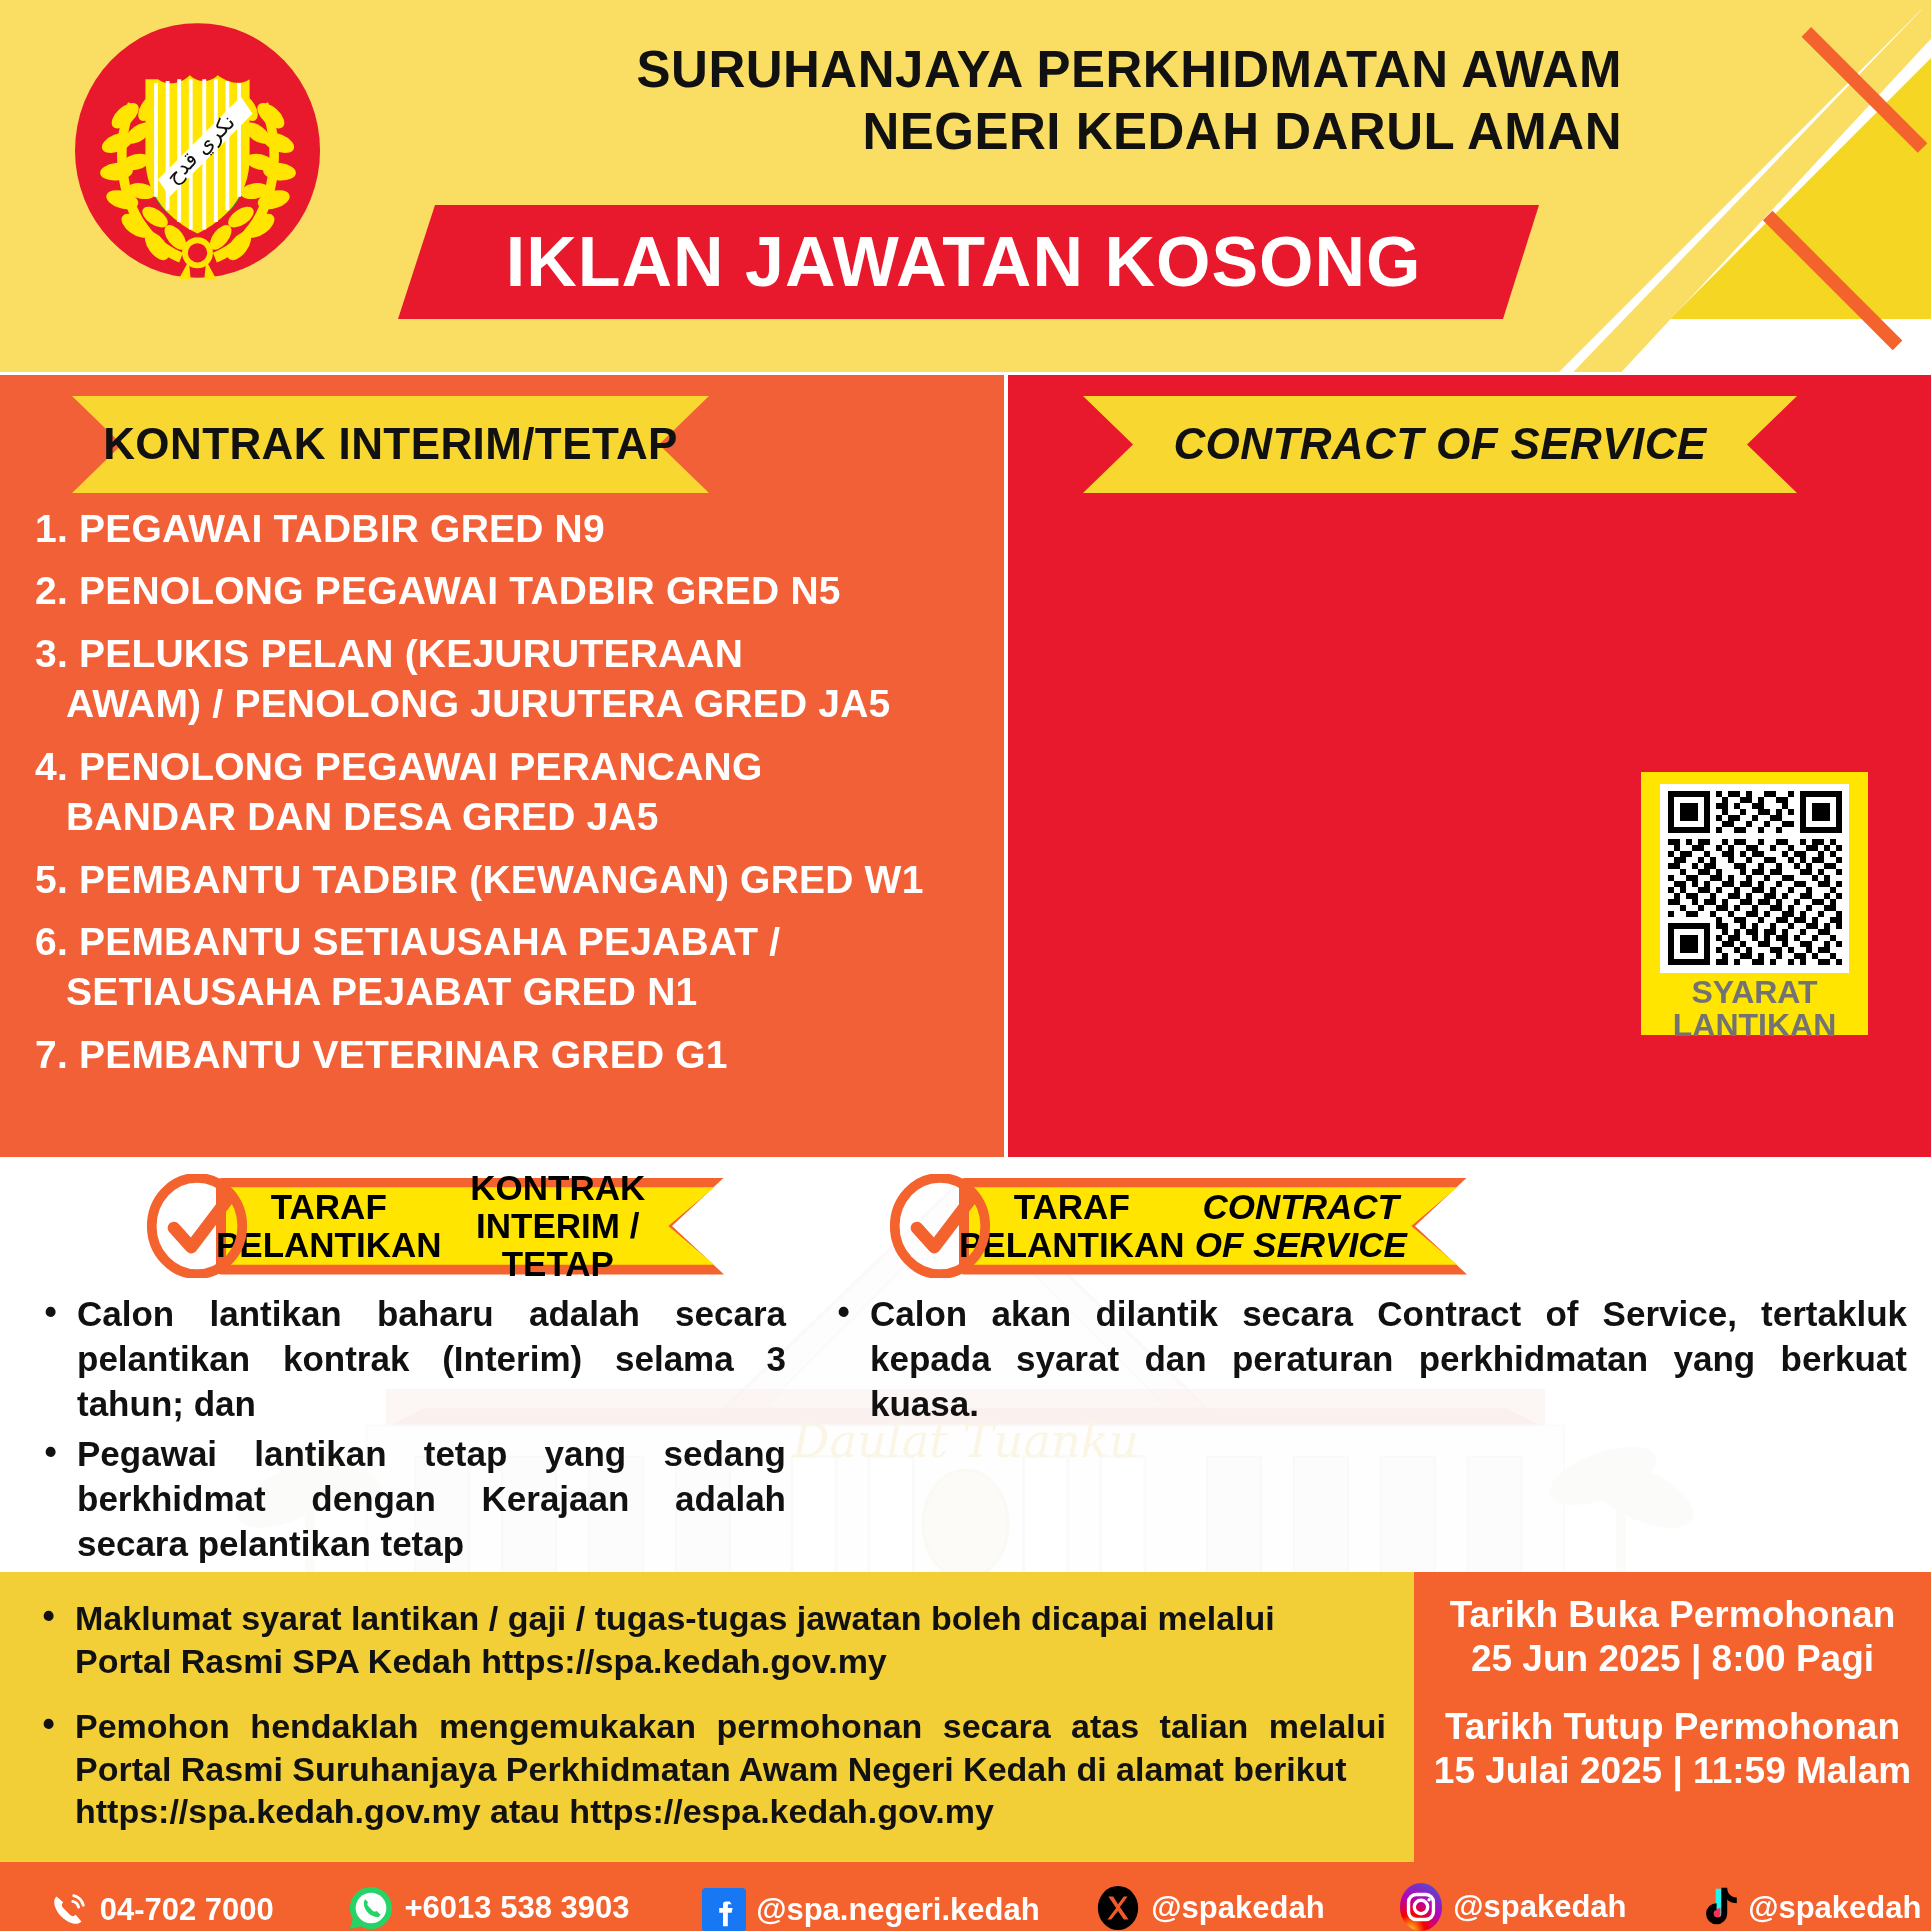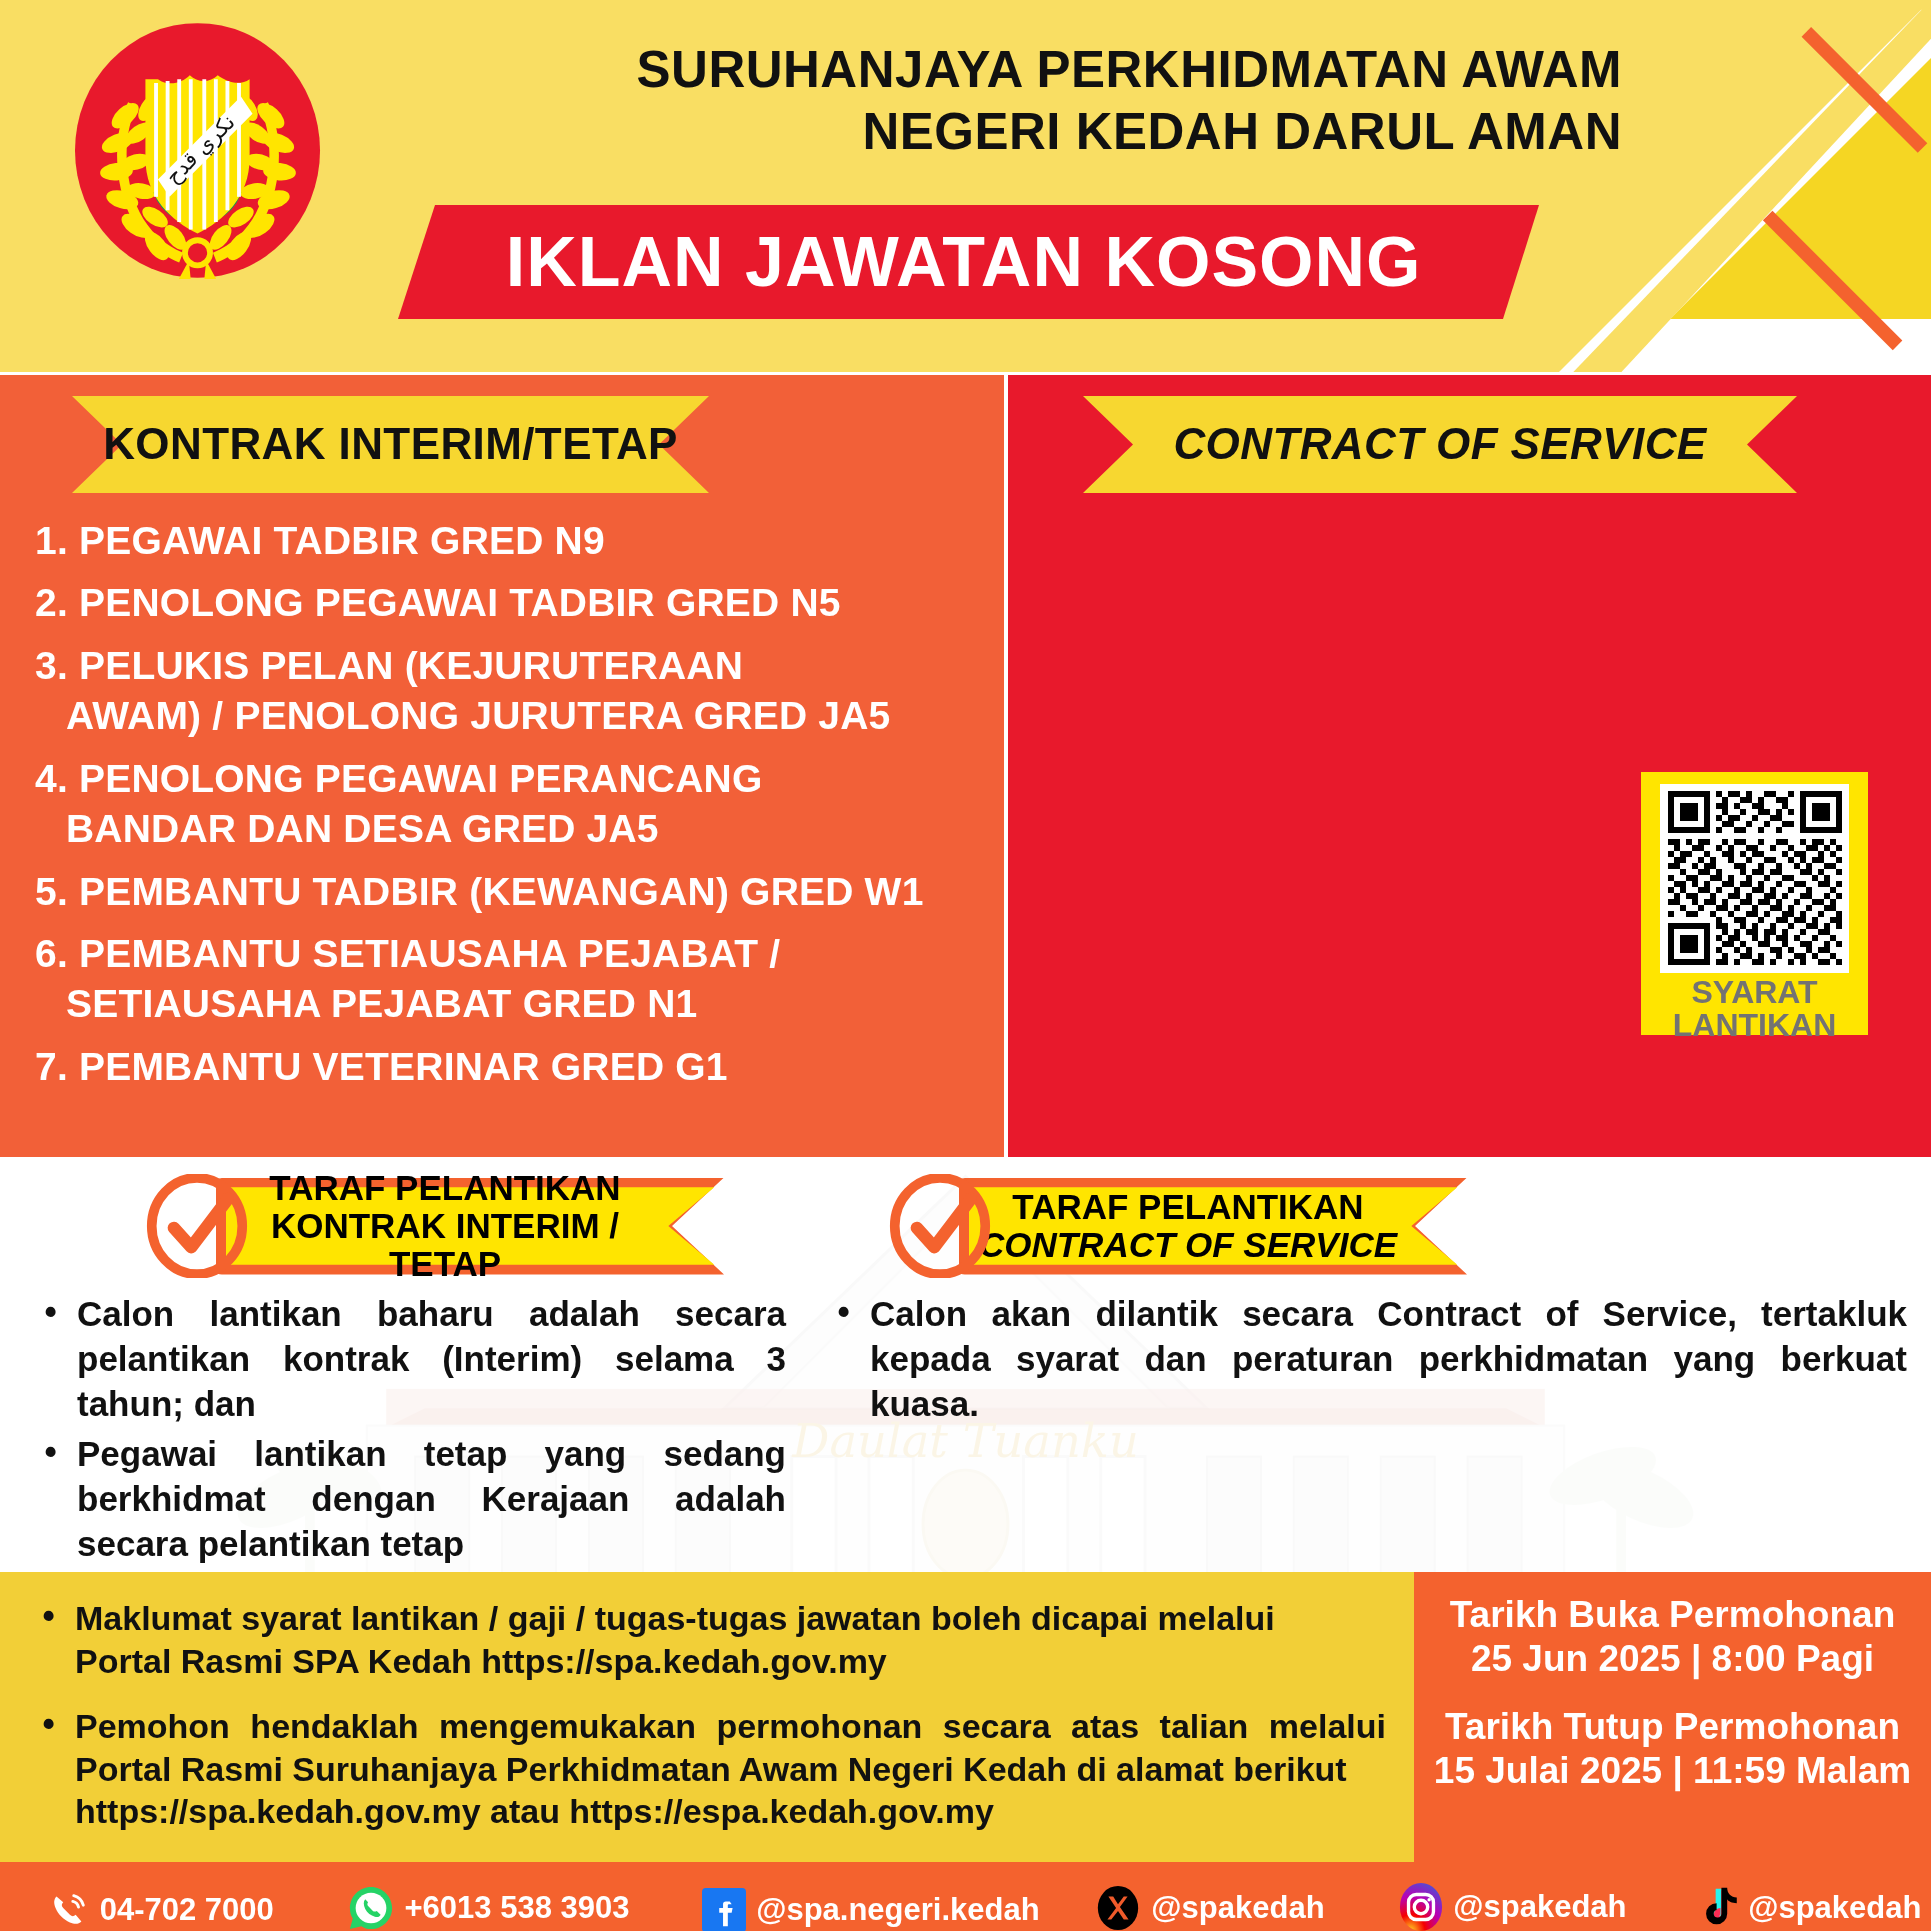--- a/index.html
+++ b/index.html
@@ -78,21 +78,21 @@
     position: relative; z-index: 2;
     color: #111111; font-size: 44px; font-weight: bold; letter-spacing: 0.4px;
     text-align:center; line-height:1.05;
   }
   .ribbon .rtext.italic { font-style: italic; }
 
   .ribbon-left  { position:absolute; left: 72px; top: 21px;  width: 637px; }
   .ribbon-right { position:absolute; left: 75px; top: 21px;  width: 714px; }
 
   .joblist {
-    position: absolute; left: 0; top: 141px; width: 100%;
+    position: absolute; left: 0; top: 129px; width: 100%;
     color: #ffffff;
   }
   .joblist .job {
     font-size: 39px; font-weight: bold; line-height: 1.30;
     color: #ffffff; letter-spacing: 0.2px;
   }
   .joblist-left  { padding-left: 35px;  padding-right: 19.3px; }
   .joblist-left .job { margin-bottom: 11.6px; }
   .joblist-left .job .cont { display:block; padding-left: 31px; }
 
@@ -146,21 +146,21 @@
     clip-path: polygon(0 0, 100% 0, calc(100% - 52px) 50%, 100% 100%, 0 100%);
     border-radius: 5.8px 0 0 5.8px;
   }
   .taraf .flag .inner {
     position:absolute; left:9.7px; top:9.7px; right:9.7px; bottom:9.7px;
     background: #FFE500;
     clip-path: polygon(0 0, 100% 0, calc(100% - 46px) 50%, 100% 100%, 0 100%);
   }
   .taraf .flag .ftext {
     position:absolute; inset:0;
-    display:flex; flex-direction:column; align-items:center; justify-content:center;
+    display:flex; align-items:center; justify-content:center;
     padding-right: 50px;
     color:#000000; font-size: 35px; font-weight: bold; line-height: 1.08; text-align:center;
   }
   .taraf .flag .ftext .l2.italic { font-style: italic; }
 
   .taraf-left  { left: 145px;  top: 27px; width: 579px; }
   .taraf-right { left: 888px;  top: 27px; width: 579px; }
 
   .mid-bullets {
     position: absolute; top: 145px;

